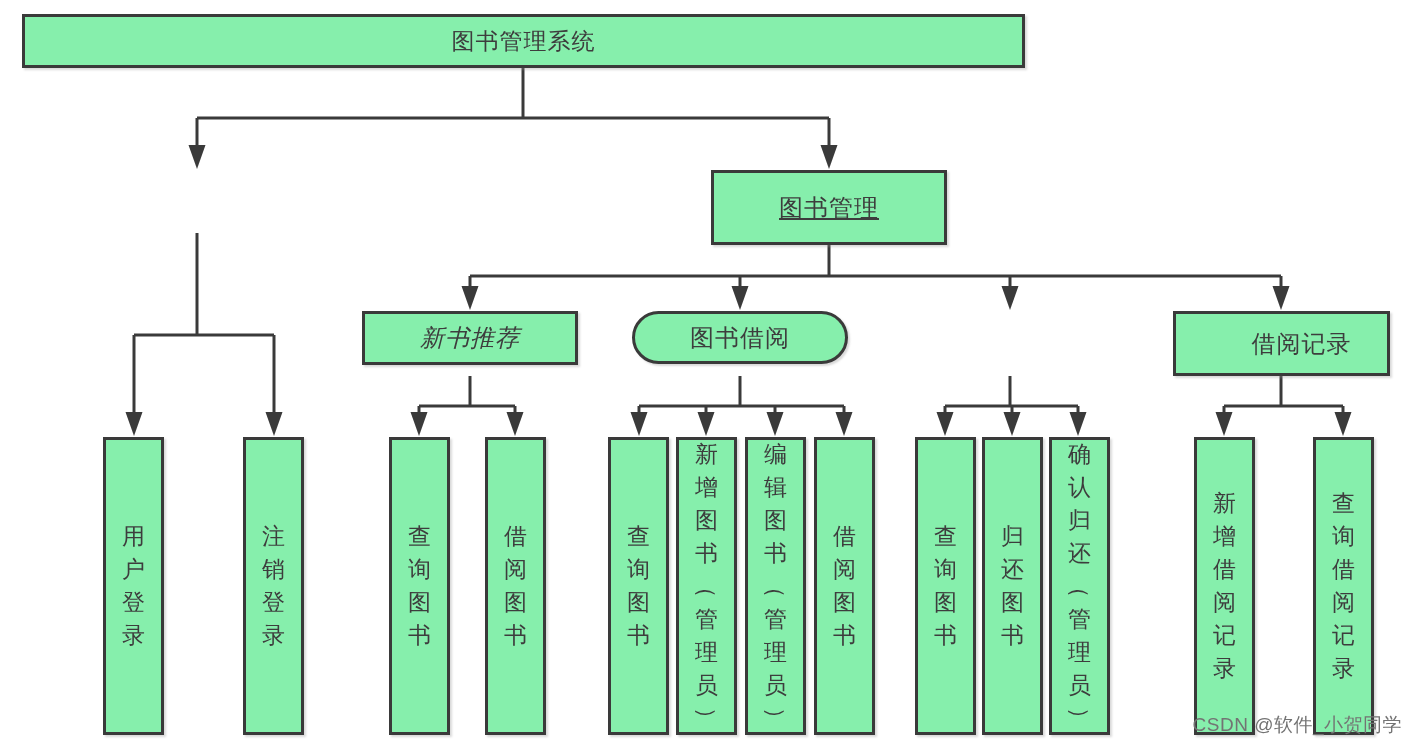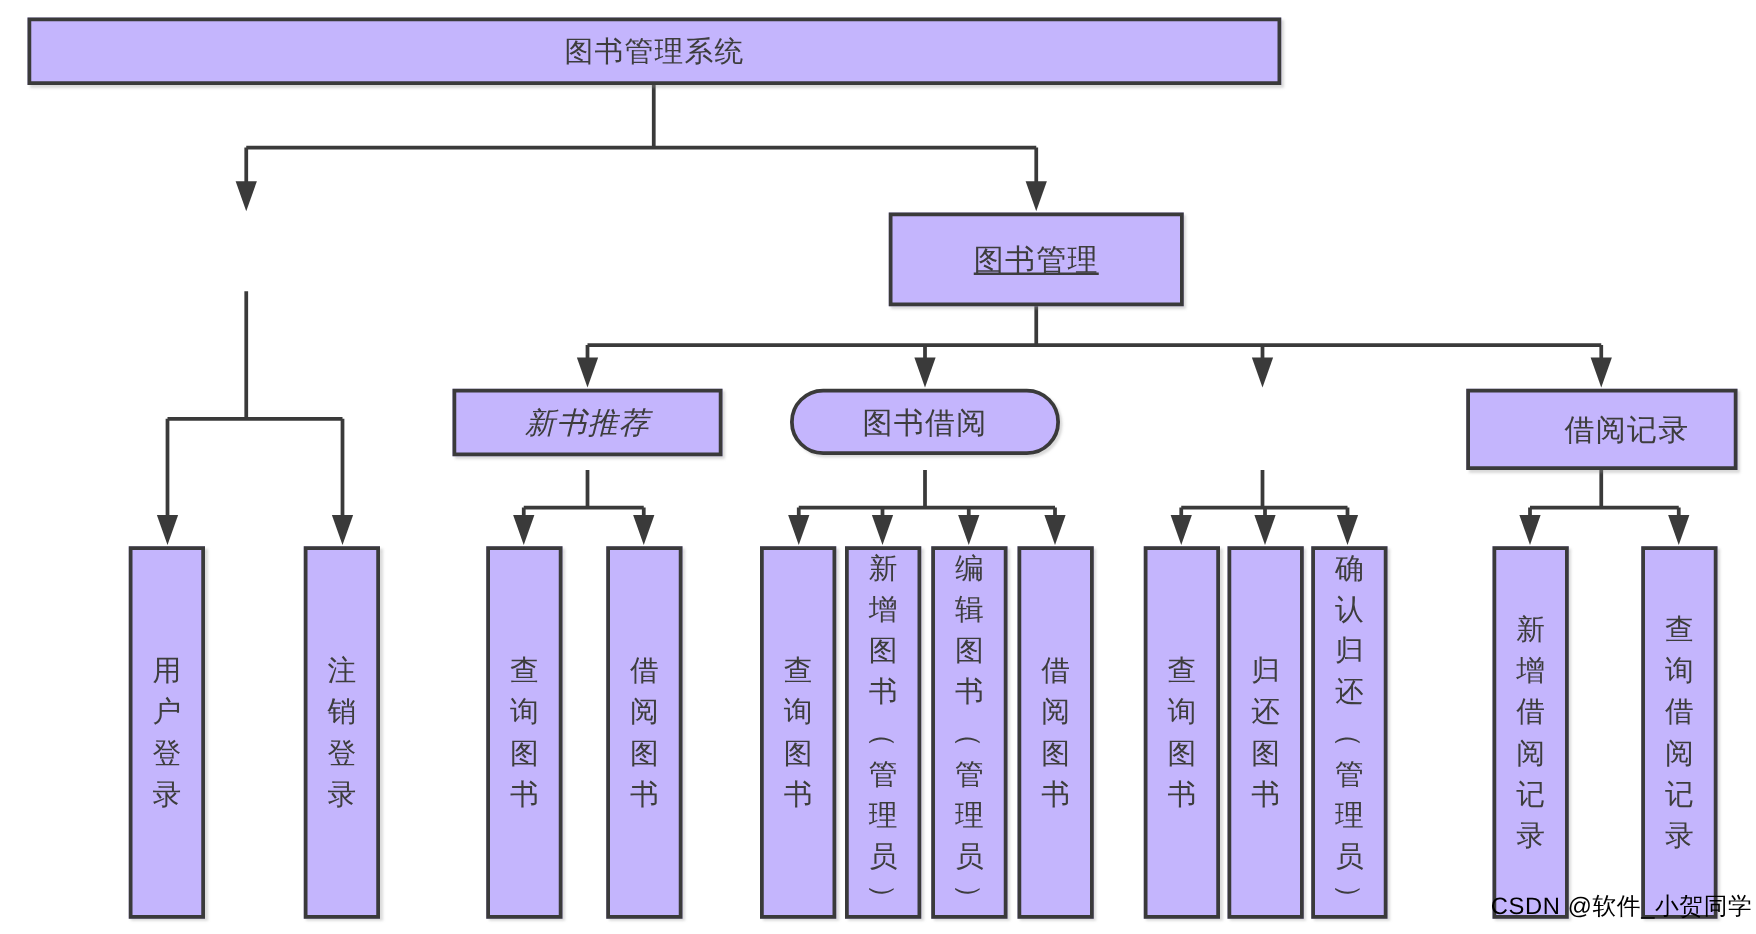--- a/index.html
+++ b/index.html
@@ -18,21 +18,21 @@
   #wires {
     position: absolute;
     left: 0; top: 0;
     width: 1405px;
     height: 747px;
     z-index: 1;
   }
   .box {
     position: absolute;
     box-sizing: border-box;
-    background: #c4b5fd;
+    background: #86efac;
     border: 3px solid #3a3a3a;
     box-shadow: 2px 2px 2px rgba(150,150,150,0.35);
     color: #3d3d3d;
     display: flex;
     align-items: center;
     justify-content: center;
     z-index: 2;
   }
   .hbox {
     font-size: 24px;
@@ -48,21 +48,21 @@
     display: block;
     line-height: 33px;
     text-align: center;
   }
   .vchar.rot { transform: rotate(90deg); }
   #watermark {
     position: absolute;
     right: 3px;
     top: 712px;
     font-size: 19px;
-    color: #000000;
+    color: #737373;
     letter-spacing: 0.5px;
     z-index: 3;
     white-space: nowrap;
   }
   .stroke { stroke: #3a3a3a; stroke-width: 3; fill: none; }
   .head { fill: #3a3a3a; stroke: none; }
 </style>
 </head>
 <body>
 

